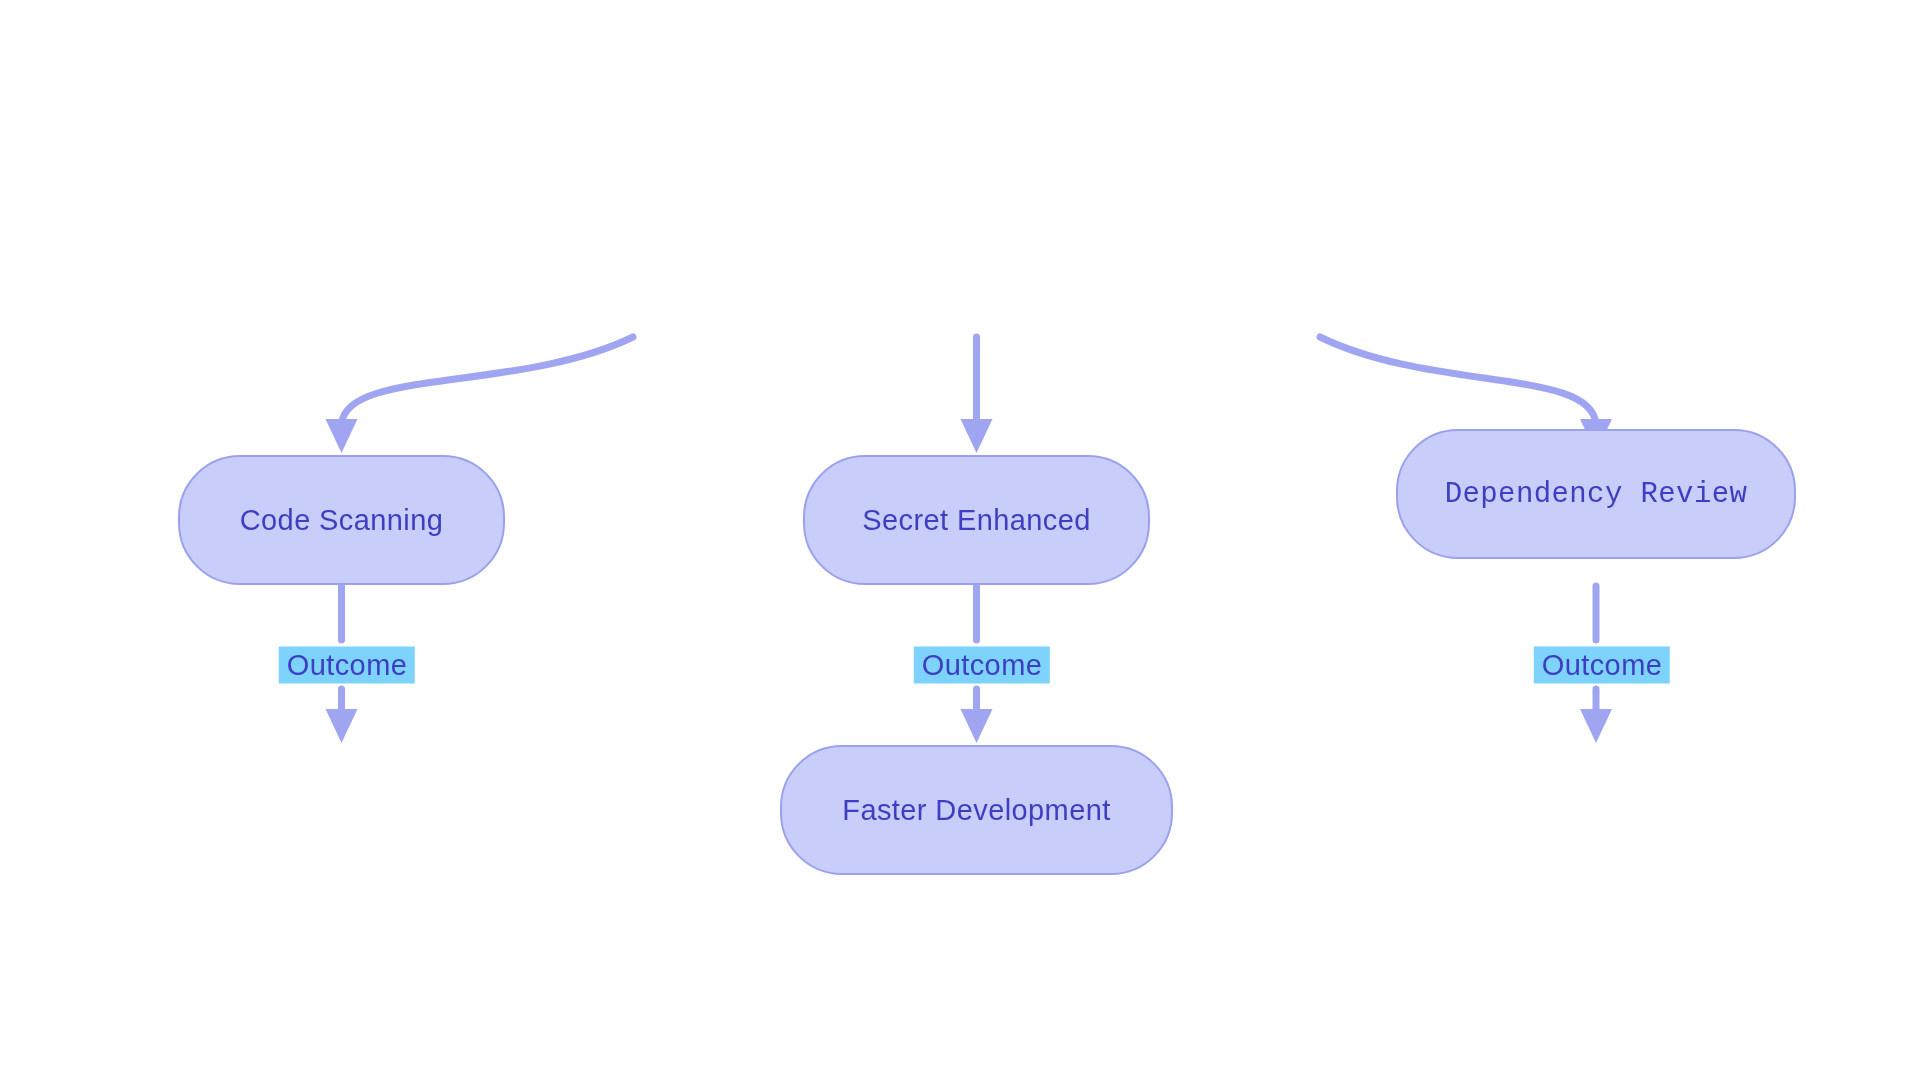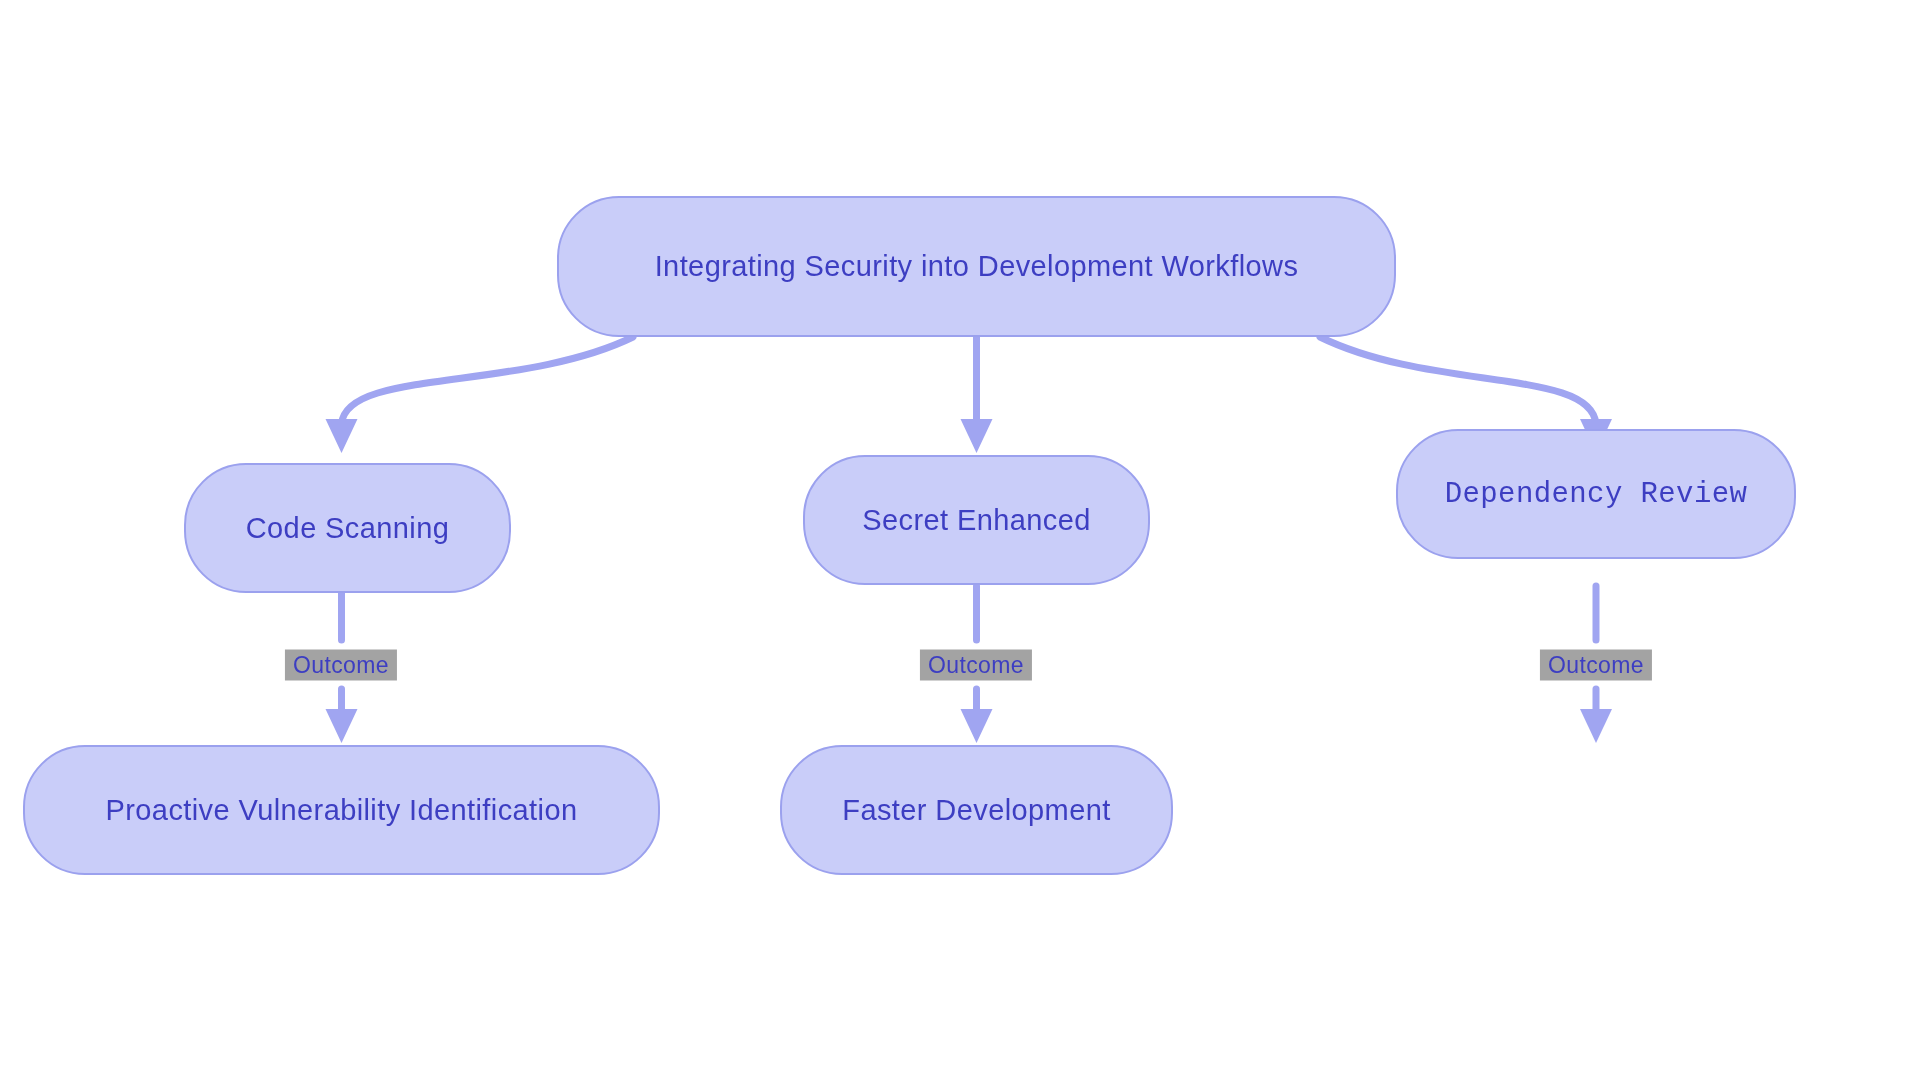--- a/index.html
+++ b/index.html
@@ -34,26 +34,27 @@
     letter-spacing: 0.4px;
     display: flex;
     align-items: center;
     justify-content: center;
     text-align: center;
     white-space: nowrap;
   }
   .edge-label {
     position: absolute;
     transform: translate(-50%, -50%);
-    background: #a3a3a3;
+    background: #7dd3fc;
     color: #3d3ec2;
-    font-size: 23px;
+    font-size: 29px;
     letter-spacing: 0.4px;
     padding: 2px 8px;
     white-space: nowrap;
+    margin-left: 6px;
   }
 </style>
 </head>
 <body>
 
 <div class="canvas">
 
   <svg class="edges" viewBox="0 0 1920 1083" xmlns="http://www.w3.org/2000/svg" fill="none" stroke="#a0a5f1" stroke-width="7" stroke-linecap="round">
 
     <path d="M 633 337 C 520 392, 346 368, 341.5 424"></path>
@@ -71,32 +72,30 @@
 
     <path d="M 976.5 586 L 976.5 640"></path>
     <path d="M 976.5 689 L 976.5 712"></path>
     <polygon points="976.5,743 960.5,709 992.5,709" fill="#a0a5f1" stroke="none"></polygon>
 
     <path d="M 1596 586 L 1596 640"></path>
     <path d="M 1596 689 L 1596 712"></path>
     <polygon points="1596,743 1580,709 1612,709" fill="#a0a5f1" stroke="none"></polygon>
   </svg>
 
-  <div class="node" style="left:557px; top:196px; width:839px; height:141px;">Integrating Security into Development Workflows</div>
 
-  <div class="node" style="left:184px; top:455px; width:327px; height:130px;margin-top:8px;">Code Scanning</div>
+  <div class="node" style="left:178px; top:455px; width:327px; height:130px;">Code Scanning</div>
 
   <div class="node" style="left:803px; top:455px; width:347px; height:130px;">Secret Enhanced</div>
 
   <div class="node" style="left:1396px; top:429px; width:400px; height:130px;font-family:Liberation Mono, monospace;">Dependency Review</div>
 
   <div class="edge-label" style="left:341px; top:665px;">Outcome</div>
 
   <div class="edge-label" style="left:976px; top:665px;">Outcome</div>
 
   <div class="edge-label" style="left:1596px; top:665px;">Outcome</div>
 
-  <div class="node" style="left:23px; top:745px; width:637px; height:130px;">Proactive Vulnerability Identification</div>
 
   <div class="node" style="left:780px; top:745px; width:393px; height:130px;">Faster Development</div>
 
 
 </div>
 
 </body></html>

